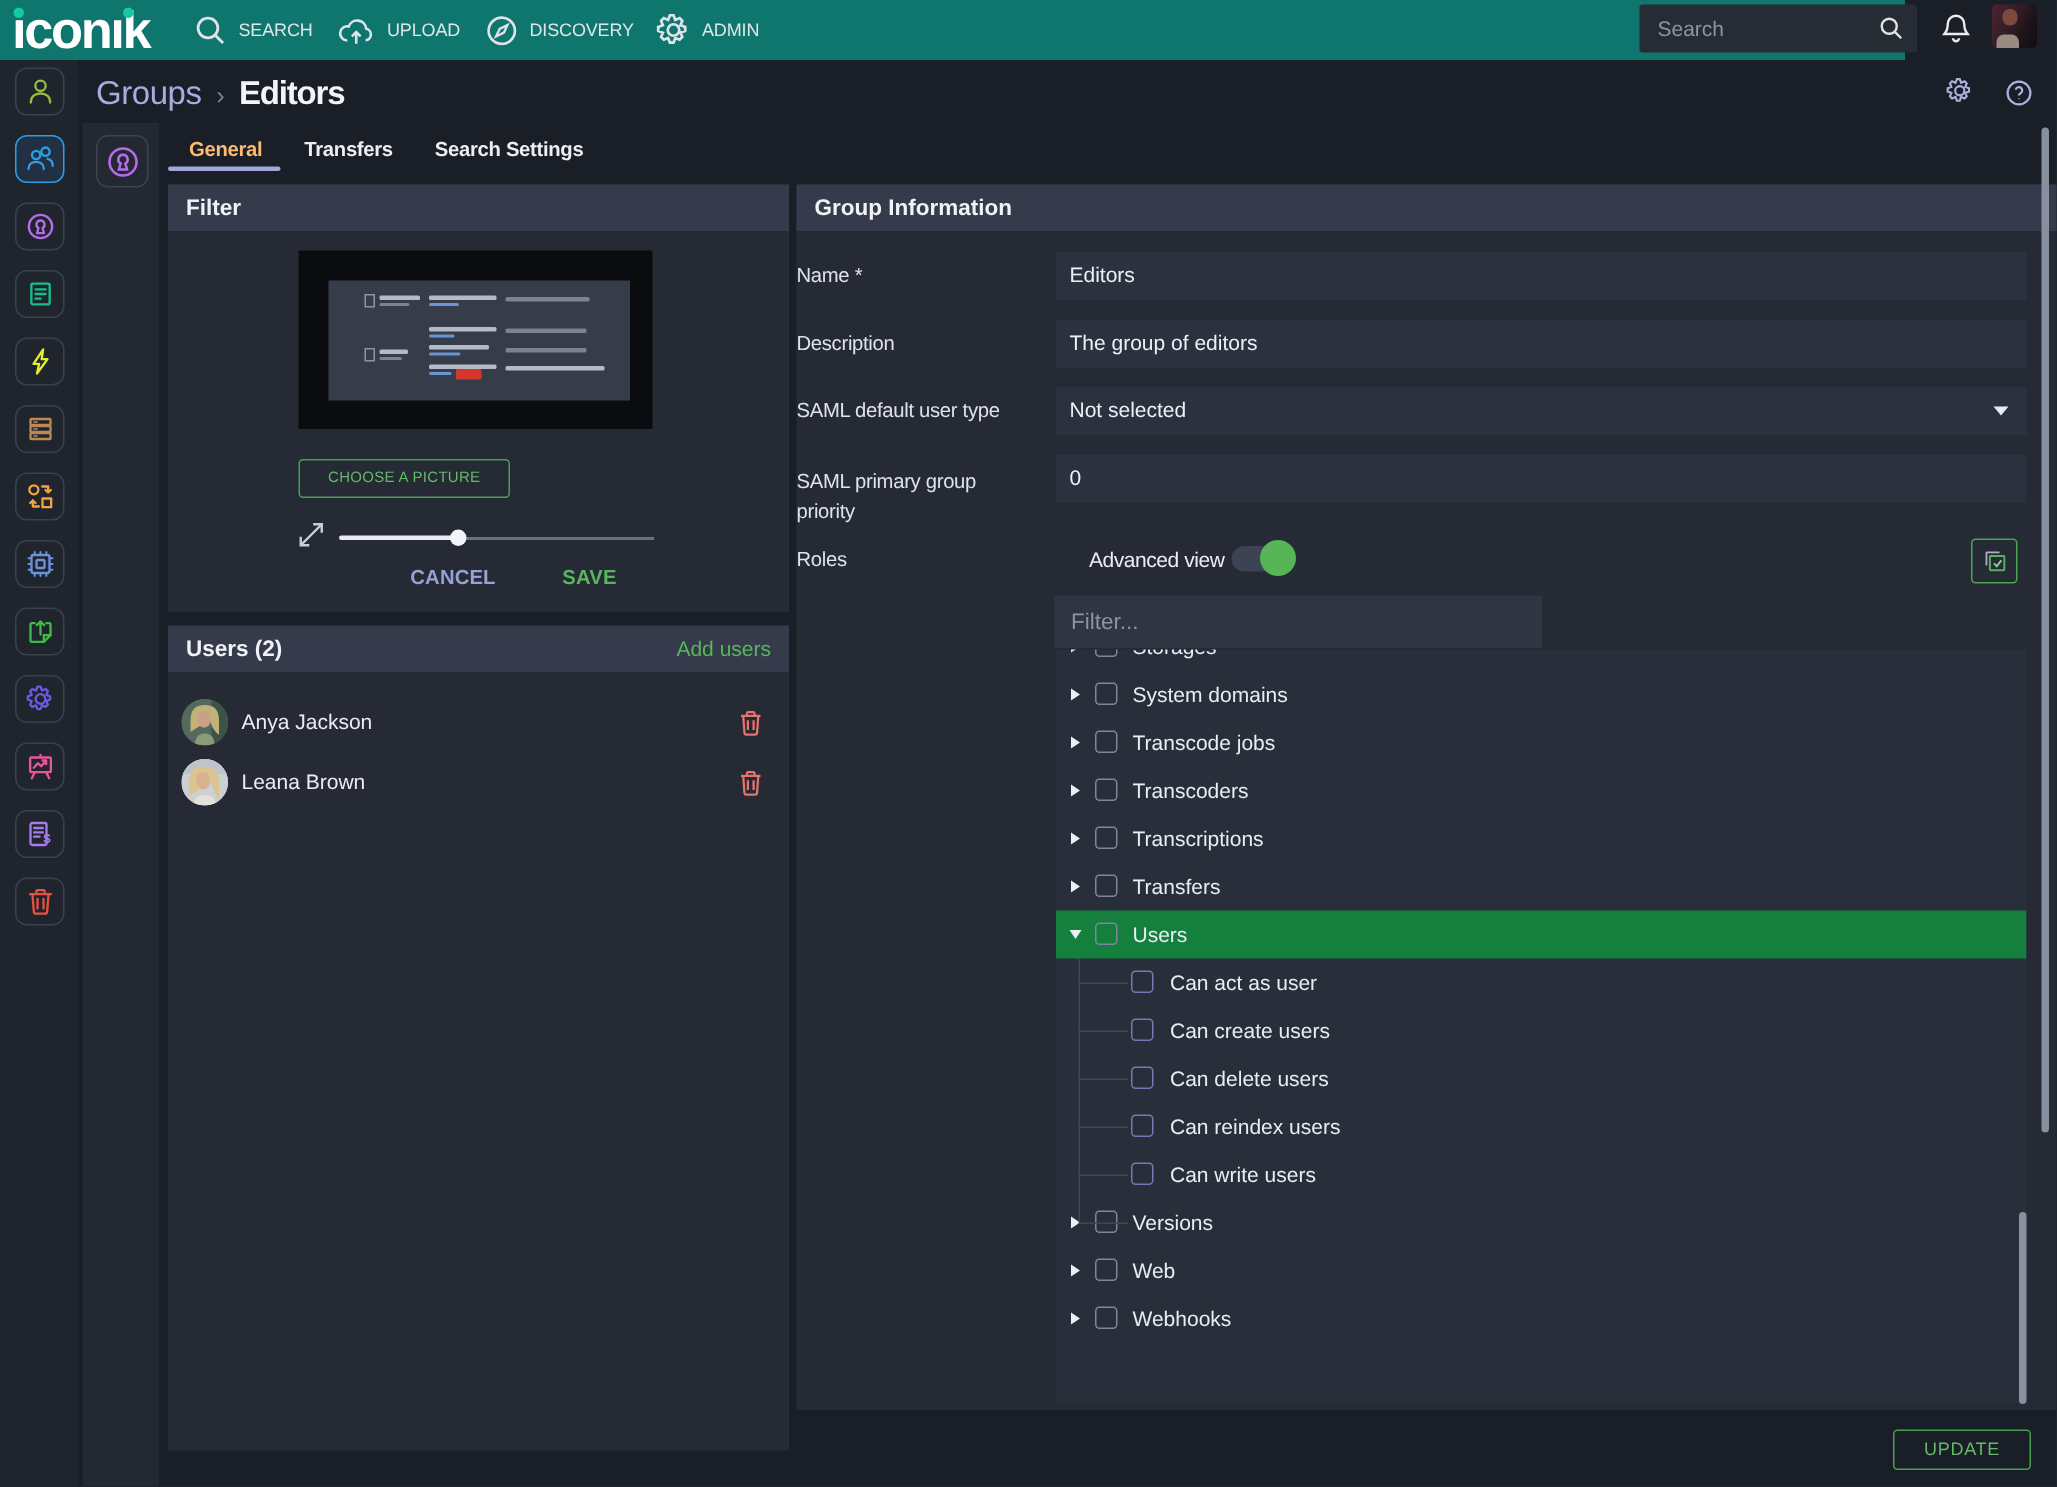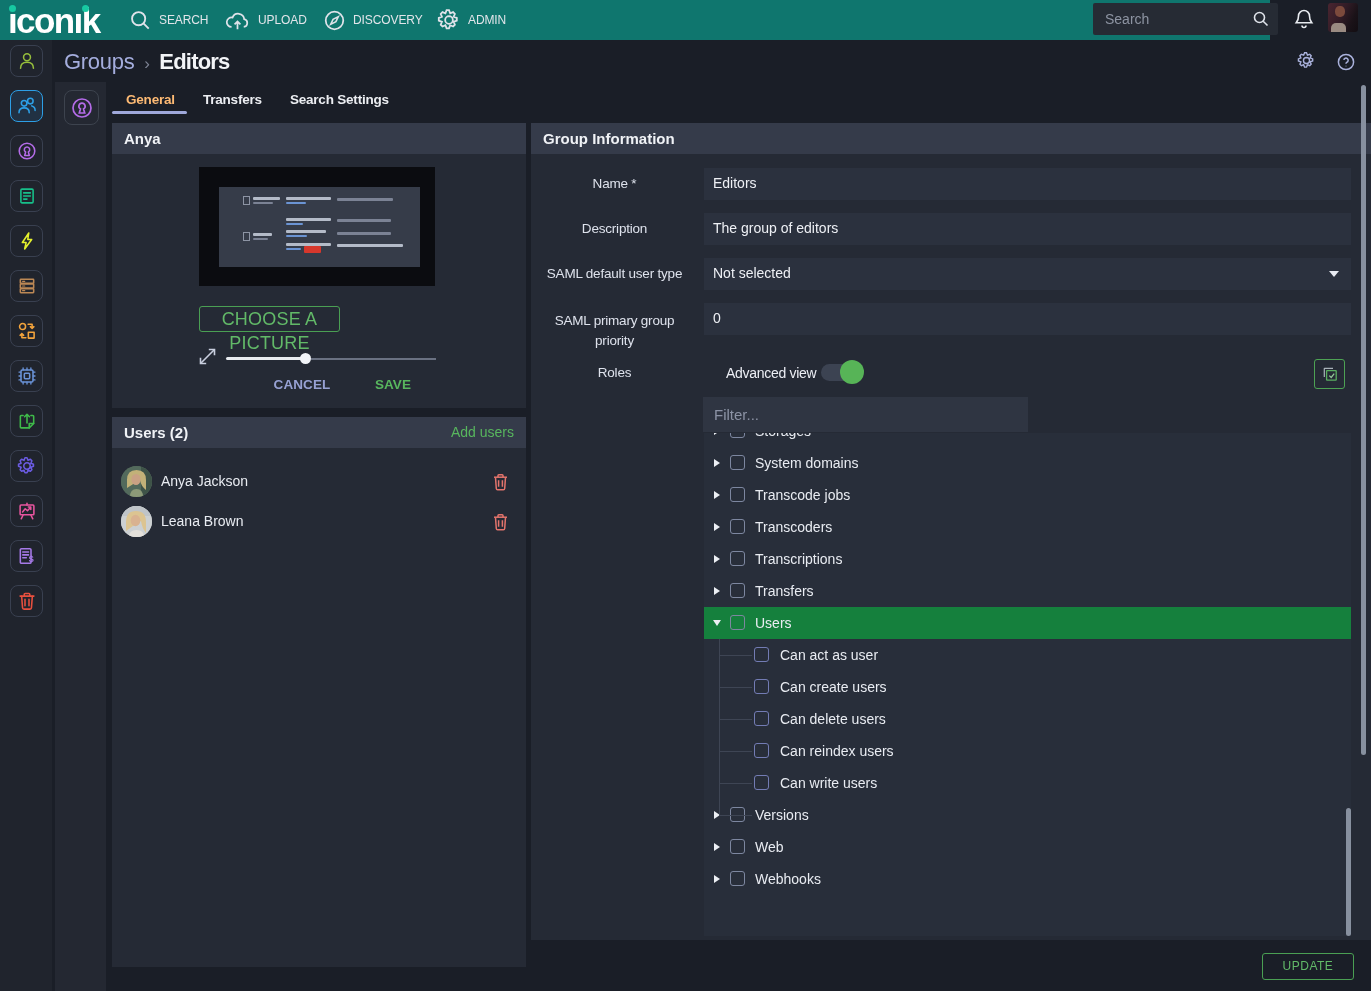--- a/index.html
+++ b/index.html
@@ -39,36 +39,36 @@
   .tabline { position:absolute; left:112px; top:111px; width:75px; height:3px; background:#9fa8da; border-radius:2px; }
 
   
   .panel { position:absolute; background:#252a35; }
   .phead { height:31px; background:#353b4a; color:#f0f2f6; font-size:15px; font-weight:bold; line-height:31px; padding-left:12px; position:relative; }
 
   
   .pic-frame { position:absolute; left:87px; top:44px; width:236px; height:119px; background:#0b0c10; }
   .pic-thumb { position:absolute; left:20px; top:20px; width:201px; height:80px; background:#363c49; }
   .pic-thumb div { position:absolute; }
-  .choose { position:absolute; left:87px; top:183px; width:141px; height:26px; border:1px solid #4a9f53; border-radius:3px; color:#62b968; font-size:18px; letter-spacing:0.2px; text-align:center; line-height:24px; }
+  .choose { position:absolute; left:87px; top:183px; width:141px; height:26px; border:1px solid #4a9f53; border-radius:3px; color:#62b968; font-size:10px; letter-spacing:0.2px; text-align:center; line-height:24px; }
   .slider-w { position:absolute; left:114px; top:234px; width:79px; height:3px; background:#e8ebf0; border-radius:2px; }
   .slider-g { position:absolute; left:193px; top:234.5px; width:131px; height:2px; background:#6a7182; }
   .slider-k { position:absolute; left:188px; top:230px; width:11px; height:11px; border-radius:50%; background:#f2f4f8; }
   .cancel { position:absolute; left:130px; top:254px; width:120px; text-align:center; color:#97a1d3; font-size:13.5px; font-weight:bold; letter-spacing:0.1px; }
   .save { position:absolute; left:226px; top:254px; width:110px; text-align:center; color:#58b65e; font-size:13.5px; font-weight:bold; letter-spacing:0.1px; }
 
   
   .addusers { position:absolute; right:12px; top:0; color:#58b65e; font-size:14px; font-weight:400; }
   .urow { position:absolute; left:0; width:414px; height:40px; }
   .uav { position:absolute; left:9px; top:4px; width:31px; height:31px; border-radius:50%; }
   .uname { position:absolute; left:49px; top:11px; color:#e9ecf2; font-size:14px; }
   .utrash { position:absolute; left:380px; top:11px; }
 
   
-  .flabel { position:absolute; width:167px; text-align:center; color:#dee2ec; font-size:13.5px; letter-spacing:-0.2px; }
+  .flabel { position:absolute; width:167px; text-align:left; color:#dee2ec; font-size:13.5px; letter-spacing:-0.2px; }
   .finput { position:absolute; left:173px; width:647px; height:32px; background:#2b313e; color:#eef0f5; font-size:14px; line-height:31px; padding-left:9px; }
   .caret { position:absolute; right:12px; top:13px; width:0; height:0; border-left:5px solid transparent; border-right:5px solid transparent; border-top:6px solid #e8ebf2; }
   .toggle-track { position:absolute; left:290px; top:241px; width:34px; height:17px; background:#3c4352; border-radius:9px; }
   .toggle-knob { position:absolute; left:309px; top:237px; width:24px; height:24px; border-radius:50%; background:#57b457; }
   .selall { position:absolute; left:783px; top:236px; width:31px; height:30px; border:1.4px solid #4da254; border-radius:3px; display:flex; align-items:center; justify-content:center; }
   .filter { position:absolute; left:172px; top:274px; width:325px; height:35px; background:#2f3542; color:#8c93a5; font-size:15px; line-height:35px; padding-left:11px; }
   .tree { position:absolute; left:173px; top:310px; width:647px; height:503px; background:#282e3a; overflow:hidden; }
   .trow { position:relative; width:100%; height:32px; }
   .trow.hl { background:#15803d; }
   .tri-r { position:absolute; left:10px; top:12px; width:0; height:0; border-top:4.5px solid transparent; border-bottom:4.5px solid transparent; border-left:6px solid #eceff4; }
@@ -246,21 +246,21 @@
     </svg>
 </div>
 <div class="tabs">
     <div class="tab on">General</div>
     <div class="tab">Transfers</div>
     <div class="tab">Search Settings</div>
   </div>
 <div class="tabline"></div>
 
 <div class="panel" style="left:112px; top:123px; width:414px; height:285px;">
-  <div class="phead">Anya</div>
+  <div class="phead">Filter</div>
   <div class="pic-frame">
     <div class="pic-thumb" id="thumb">
         <div style="left:24px;top:9px;width:7px;height:9px;border:1px solid #8d94a4;"></div>
         <div style="left:34px;top:10px;width:27px;height:2.5px;background:#b4bbc8;border-radius:1px;"></div>
         <div style="left:34px;top:15px;width:20px;height:2px;background:#7b8294;border-radius:1px;"></div>
         <div style="left:67px;top:10px;width:45px;height:2.5px;background:#b4bbc8;border-radius:1px;"></div>
         <div style="left:67px;top:15px;width:20px;height:2px;background:#6b94d4;border-radius:1px;"></div>
         <div style="left:118px;top:11px;width:56px;height:2.5px;background:#7b8294;border-radius:1px;"></div>
         <div style="left:67px;top:31px;width:45px;height:2.5px;background:#b4bbc8;border-radius:1px;"></div>
         <div style="left:67px;top:36px;width:17px;height:2px;background:#6b94d4;border-radius:1px;"></div>

